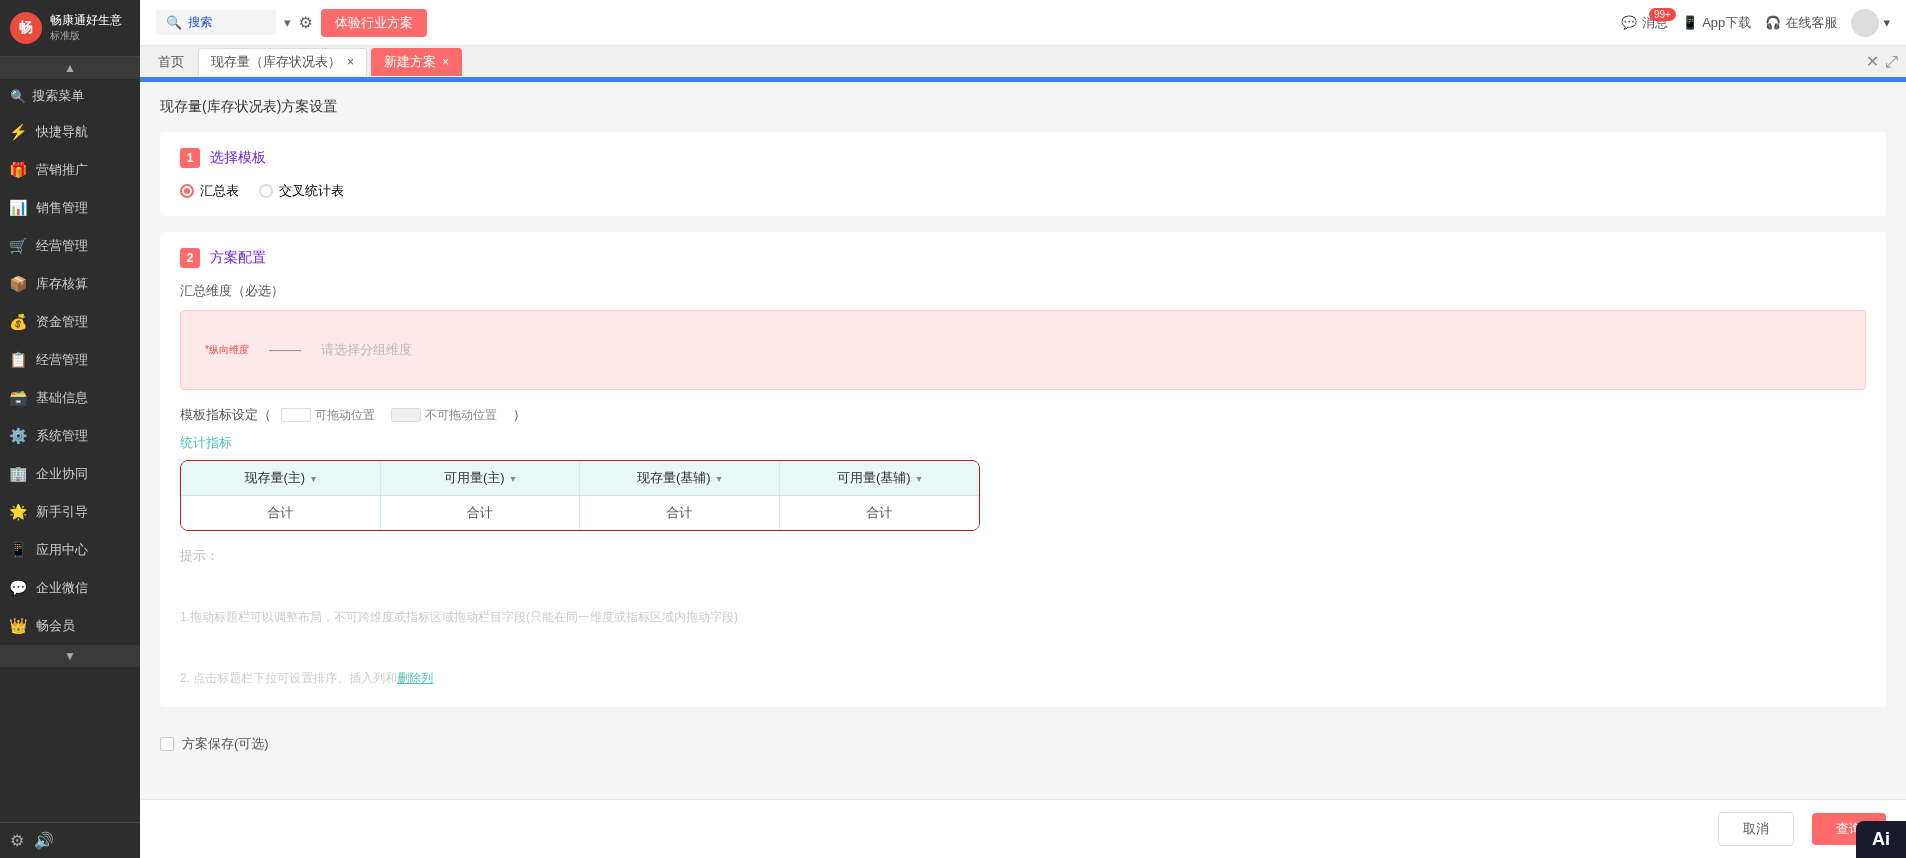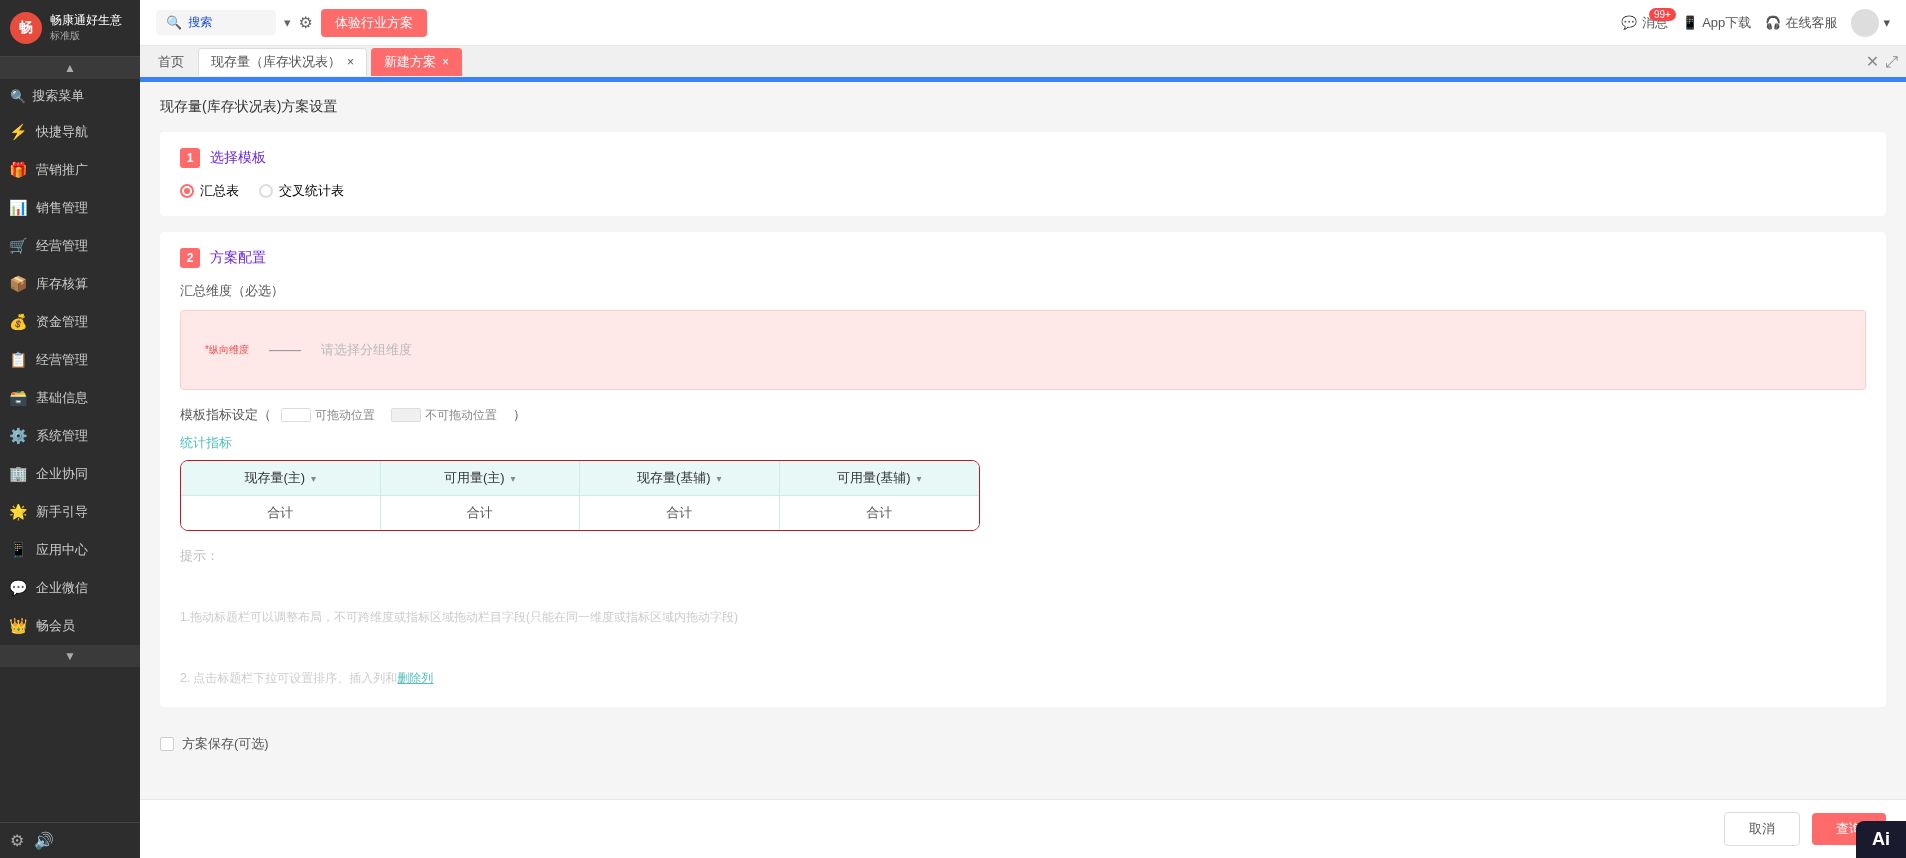--- a/index.html
+++ b/index.html
@@ -227,21 +227,21 @@
       background: #fff; cursor: pointer; display: flex; align-items: center; justify-content: center;
     }
 
     
     .page-footer {
       background: #fff;
       border-top: 1px solid #e8e8e8;
       padding: 12px 20px;
       display: flex;
       justify-content: flex-end;
-      gap: 12px;
+      gap: 18px;
       align-items: center;
     }
     .btn-cancel {
       background: #fff; border: 1px solid #ddd; color: #555;
       border-radius: 4px; padding: 7px 24px; cursor: pointer; font-size: 13px;
     }
     .btn-confirm {
       background: #ff6b6b; border: none; color: #fff;
       border-radius: 4px; padding: 7px 24px; cursor: pointer; font-size: 13px;
     }

